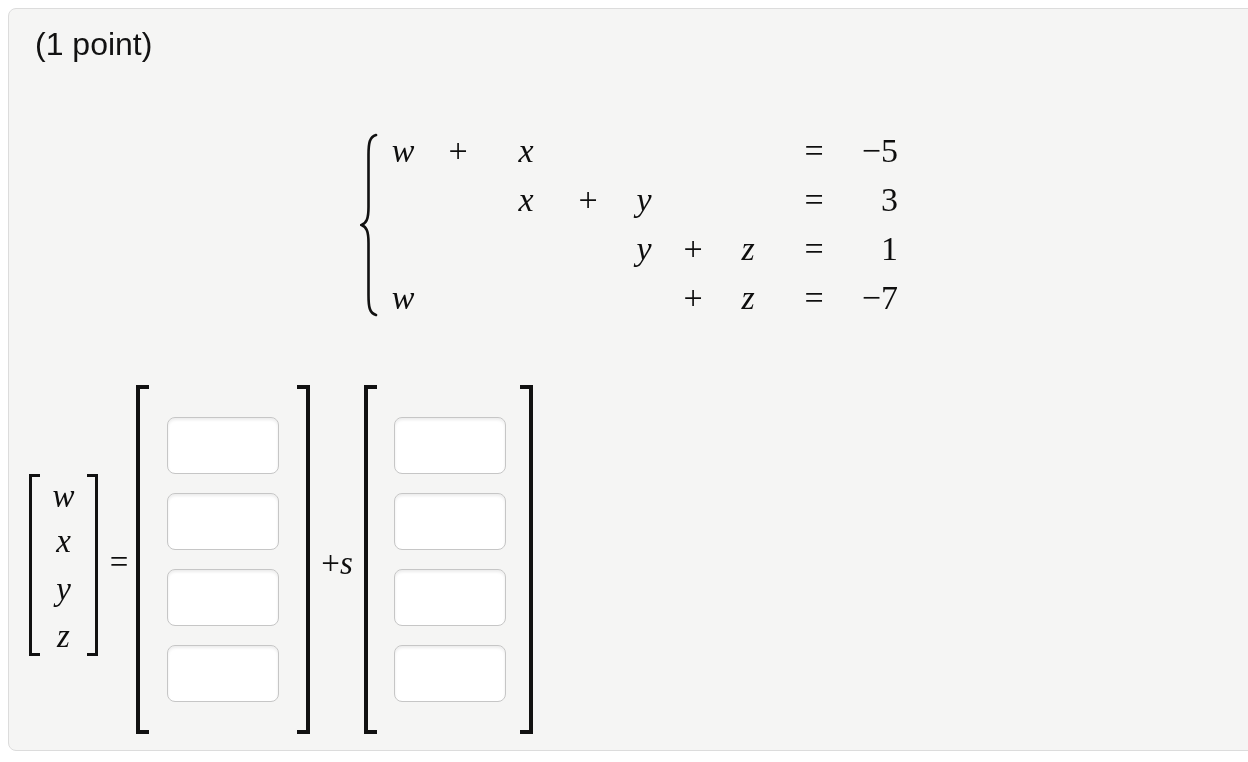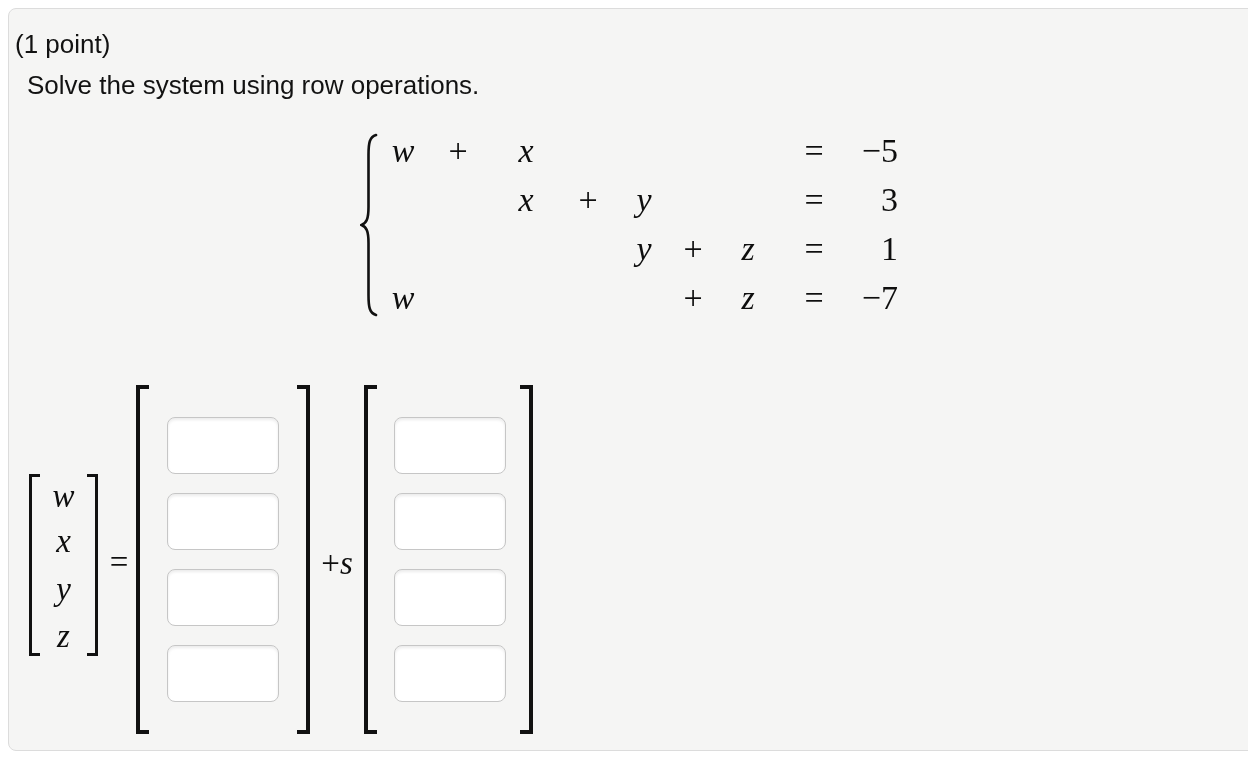--- a/index.html
+++ b/index.html
@@ -17,23 +17,23 @@
     top: 8px;
     width: 1250px;
     height: 743px;
     background: #f5f5f4;
     border: 1px solid #dcdcdc;
     border-radius: 8px;
     box-sizing: border-box;
   }
   .points {
     position: absolute;
-    left: 6px;
+    left: 26px;
     top: 19px;
-    font-size: 26px;
+    font-size: 32px;
     line-height: 32px;
     color: #121212;
   }
   .prompt {
     position: absolute;
     left: 18px;
     top: 60px;
     font-size: 26px;
     line-height: 32px;
     color: #121212;
@@ -153,21 +153,20 @@
     font-size: 33px;
   }
   .plus-s .param { font-style: italic; }
 </style>
 </head>
 <body>
 
 <div class="panel">
 
   <div class="points">(1 point)</div>
-  <div class="prompt">Solve the system using row operations.</div>
 
   <svg class="brace-svg" width="20" height="186" viewBox="0 0 20 186">
     <path d="M 16 3 C 9.5 5 8.5 11 8.5 23 L 8.5 75 C 8.5 87 6.5 91 1.5 93 C 6.5 95 8.5 99 8.5 111 L 8.5 163 C 8.5 175 9.5 181 16 183" fill="none" stroke="#111" stroke-width="2.6" stroke-linecap="round"></path>
   </svg>
 
   <div class="eq-grid">
     <span>w</span>
     <span>+</span>
     <span>x</span>
     <span></span>

